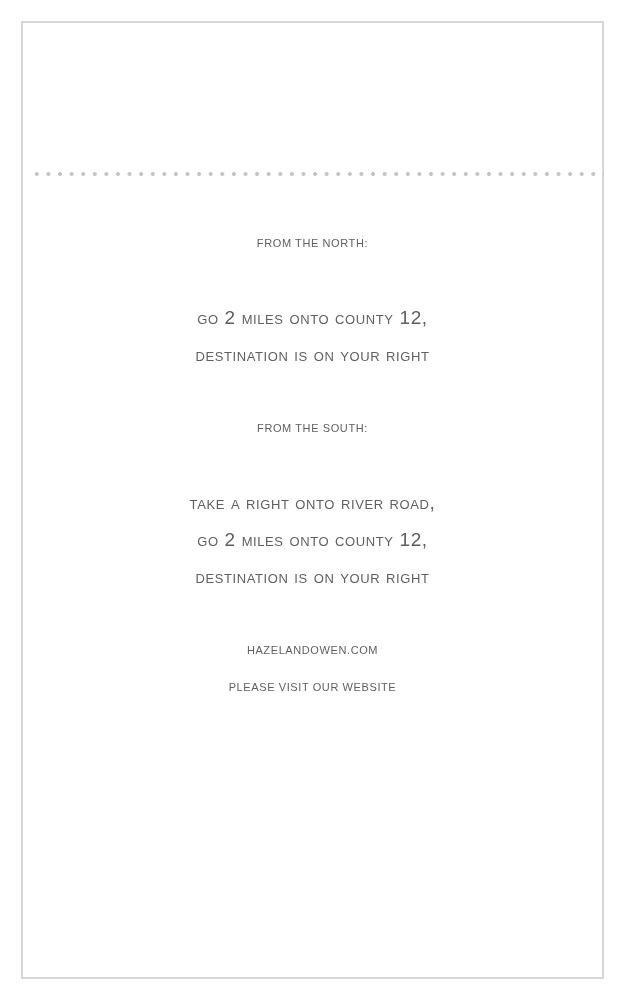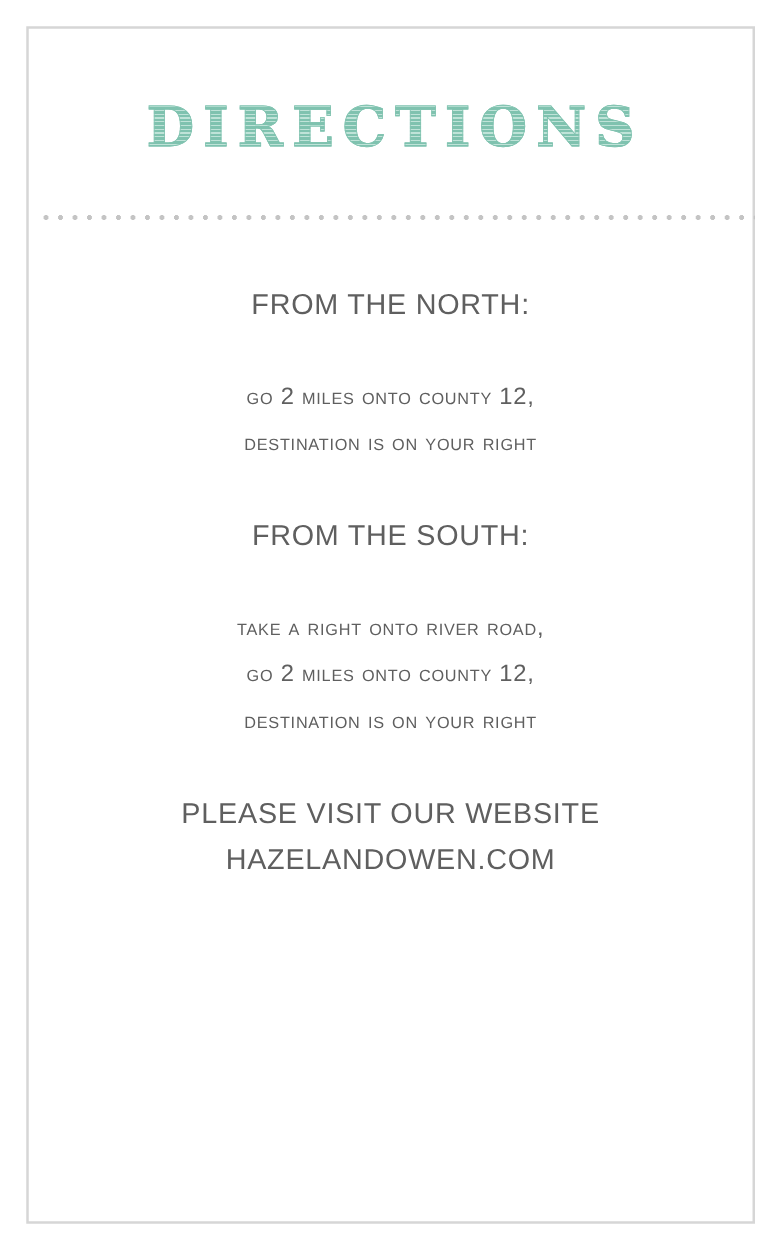--- a/index.html
+++ b/index.html
@@ -70,46 +70,43 @@
       height: 37px;
       line-height: 37px;
       white-space: nowrap;
     }
     .sc {
       font-variant: small-caps;
       text-transform: lowercase;
     }
     .caps {
       text-transform: uppercase;
-      font-size: 23px;
+      font-size: 11px;
     }
     .gap {
       height: 37px;
     }
   </style>
 </head>
 <body>
 
 <div class="card">
-  <div class="title">
-    <span class="title-text">DIRECTIONS</span>
-  </div>
 
   <div class="divider"></div>
 
   <div class="content">
     <div class="line caps">FROM THE NORTH:</div>
     <div class="gap"></div>
     <div class="line sc">go 2 miles onto county 12,</div>
     <div class="line sc">destination is on your right</div>
     <div class="gap"></div>
 
     <div class="line caps">FROM THE SOUTH:</div>
     <div class="gap"></div>
     <div class="line sc">take a right onto river road,</div>
     <div class="line sc">go 2 miles onto county 12,</div>
     <div class="line sc">destination is on your right</div>
     <div class="gap"></div>
 
+    <div class="line caps">HAZELANDOWEN.COM</div>
     <div class="line caps">PLEASE VISIT OUR WEBSITE</div>
-    <div class="line caps">HAZELANDOWEN.COM</div>
   </div>
 </div>
 
 </body></html>

